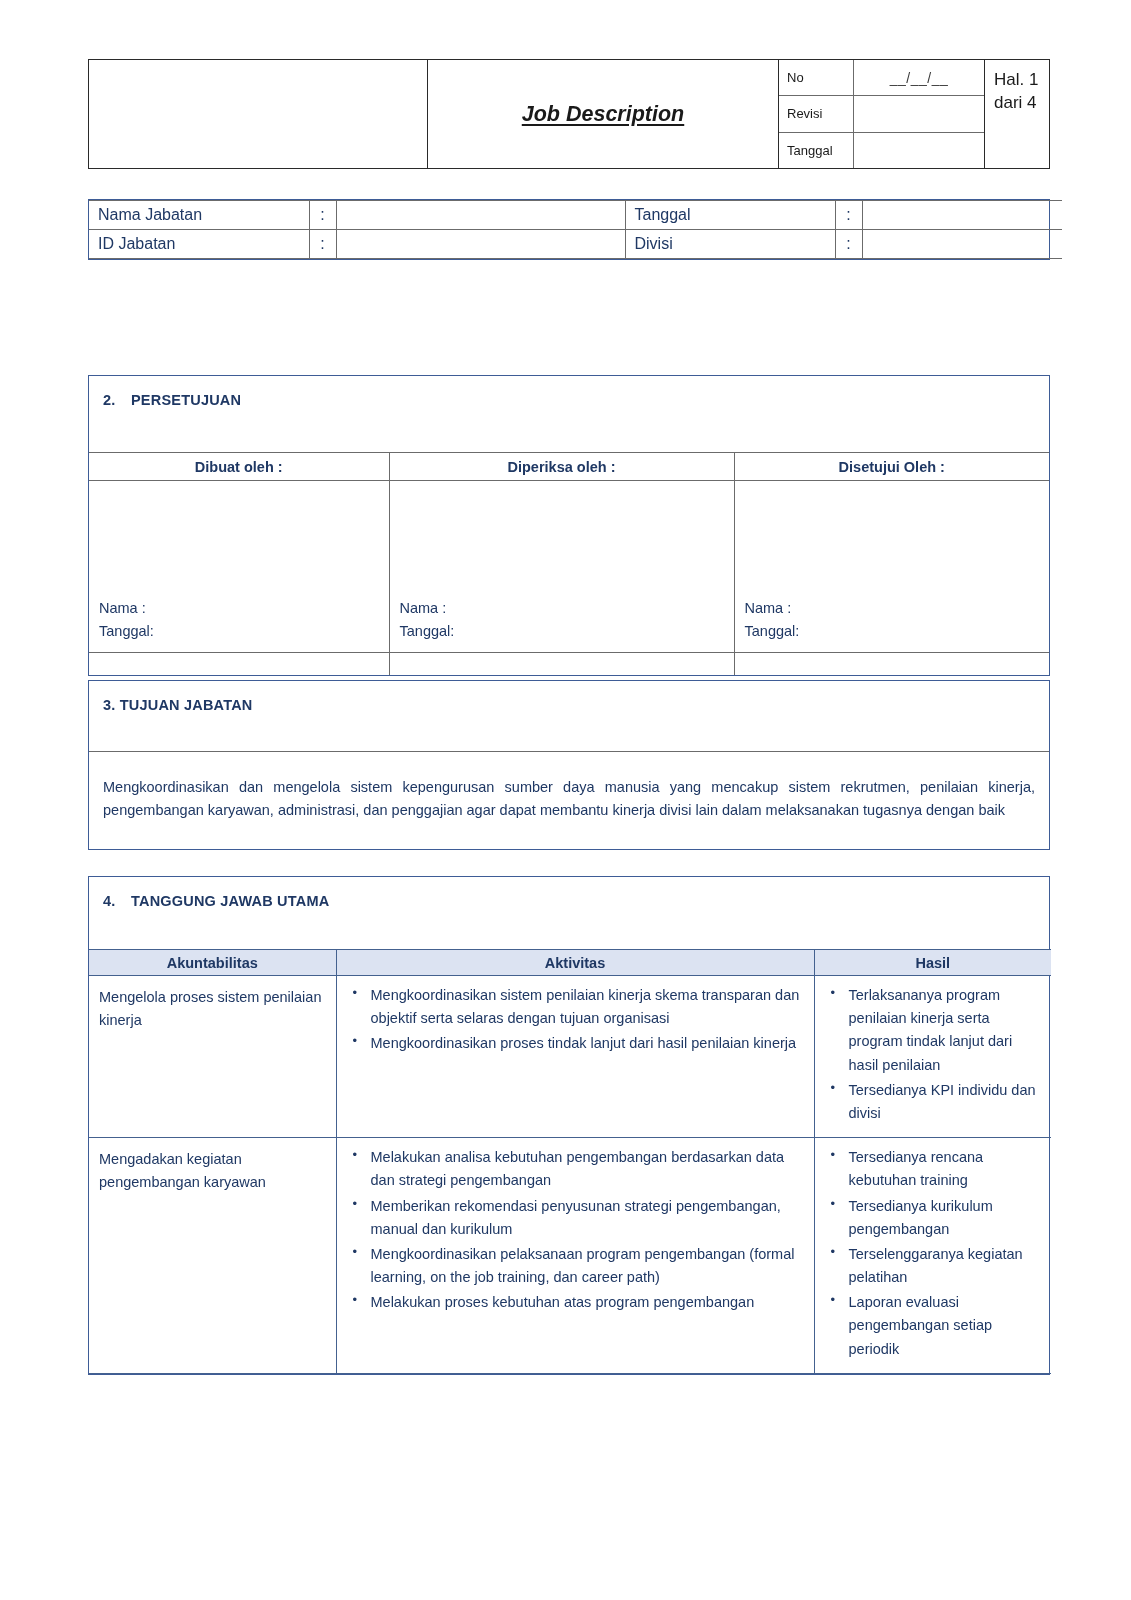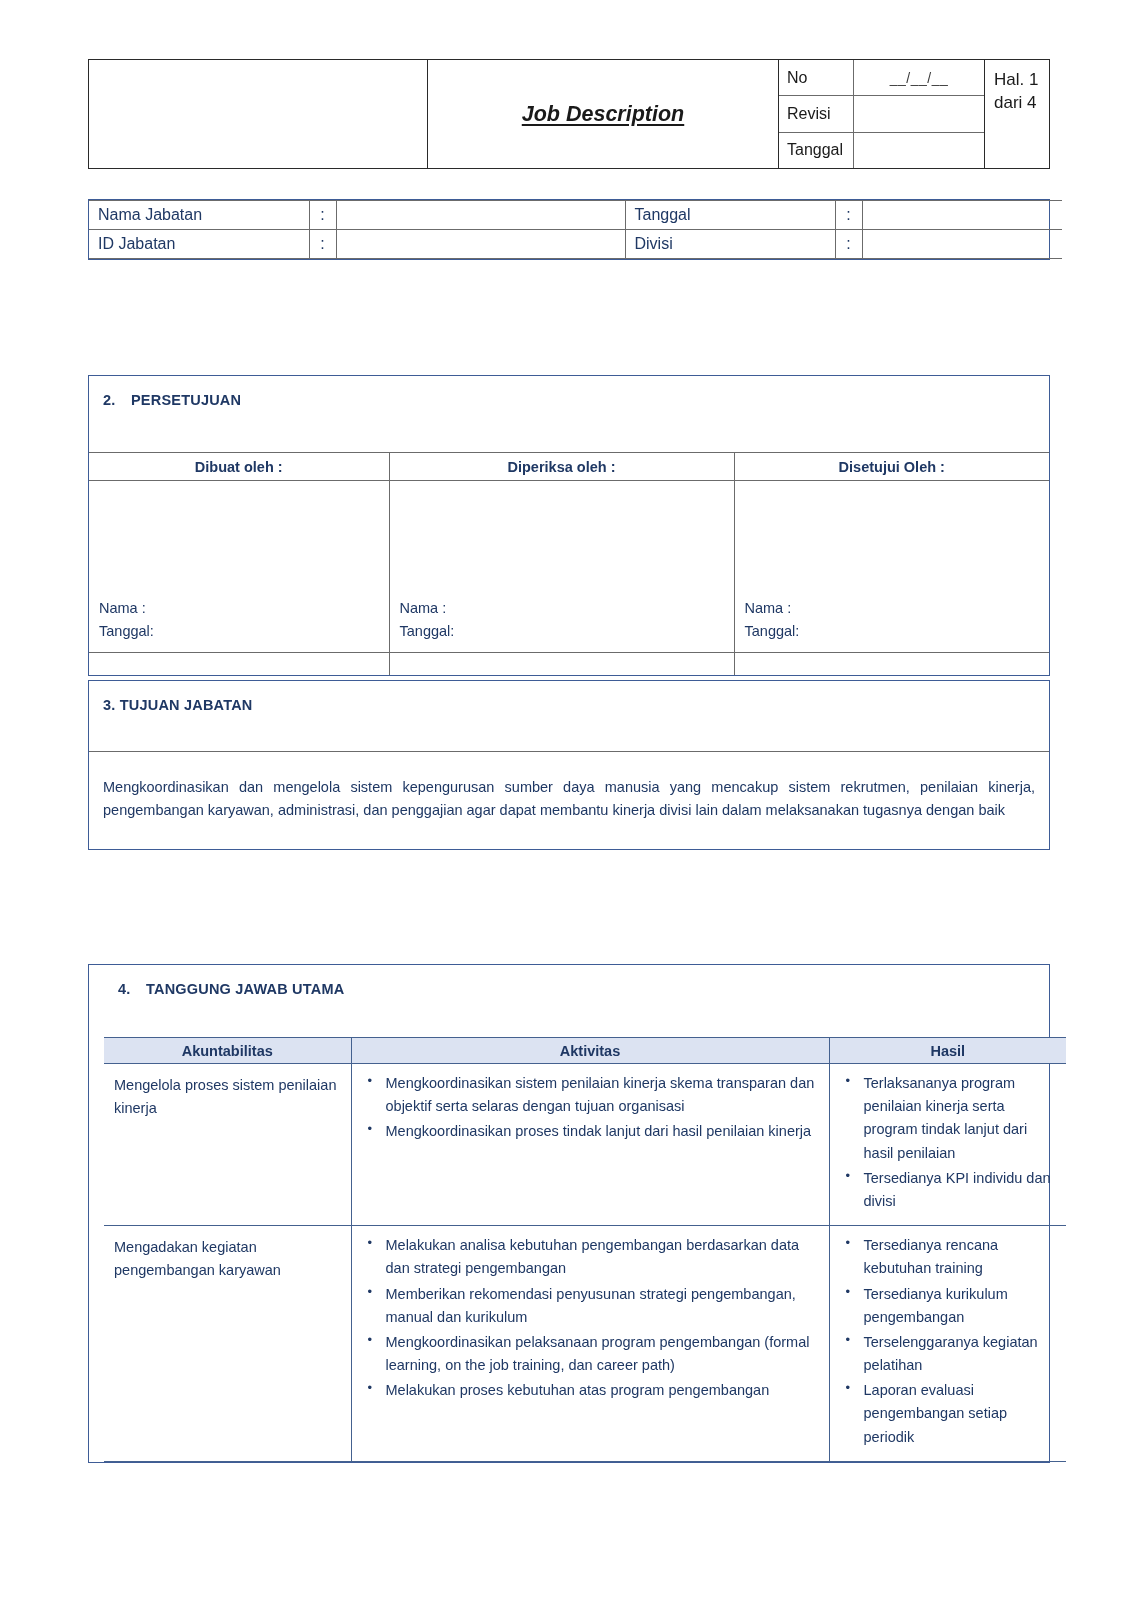--- a/index.html
+++ b/index.html
@@ -64,21 +64,21 @@
     display: flex;
     border-bottom: 1.3px solid #6b6b6b;
   }
   .hdr-meta-row:last-child { border-bottom: none; }
   .hdr-meta-lbl {
     width: 75px;
     border-right: 1.3px solid #6b6b6b;
     display: flex;
     align-items: center;
     padding-left: 8px;
-    font-size: 16px;
+    font-size: 13px;
     color: #1a1a1a;
   }
   .hdr-meta-val {
     flex: 1;
     display: flex;
     align-items: center;
     justify-content: center;
     font-size: 14px;
     color: #3a3a3a;
     letter-spacing: 0.5px;
@@ -309,21 +309,21 @@
   </div>
 
   <div class="sec" style="top:680px;">
     <div class="sec-head">
       <span>3. TUJUAN JABATAN</span>
     </div>
     <div class="sec3-div"></div>
     <div class="sec3-body">Mengkoordinasikan dan mengelola sistem kepengurusan sumber daya manusia yang mencakup sistem rekrutmen, penilaian kinerja, pengembangan karyawan, administrasi, dan penggajian agar dapat membantu kinerja divisi lain dalam melaksanakan tugasnya dengan baik</div>
   </div>
 
-  <div class="sec" style="top:964px;padding-left:15px;">
+  <div class="sec" style="top:876px;">
     <div class="sec-head" style="padding-bottom:40px;">
       <span class="num">4.</span><span>TANGGUNG JAWAB UTAMA</span>
     </div>
     <table class="resp">
       <tbody>
           <tr>
         <th class="c-acct">Akuntabilitas</th>
         <th class="c-act">Aktivitas</th>
         <th class="c-res">Hasil</th>
       </tr>

